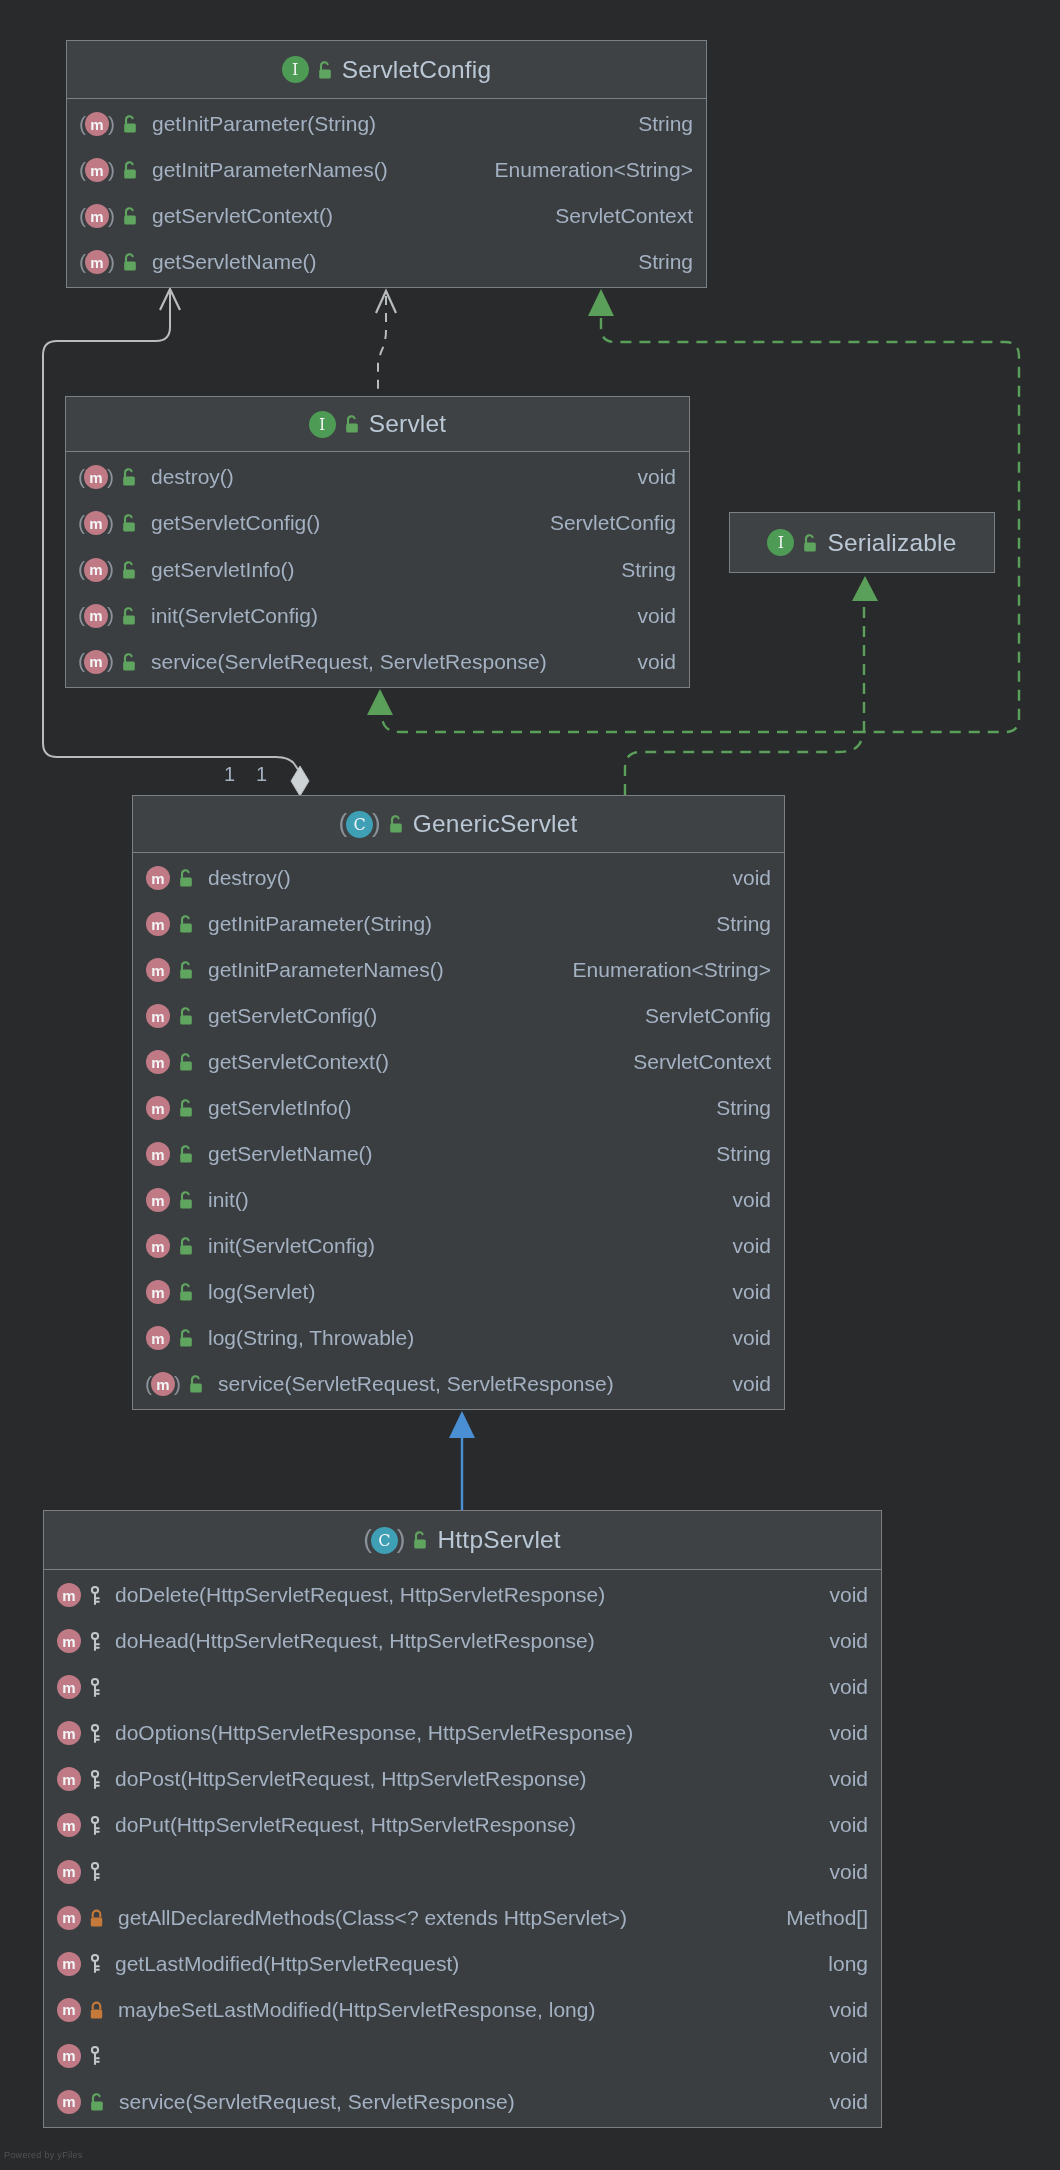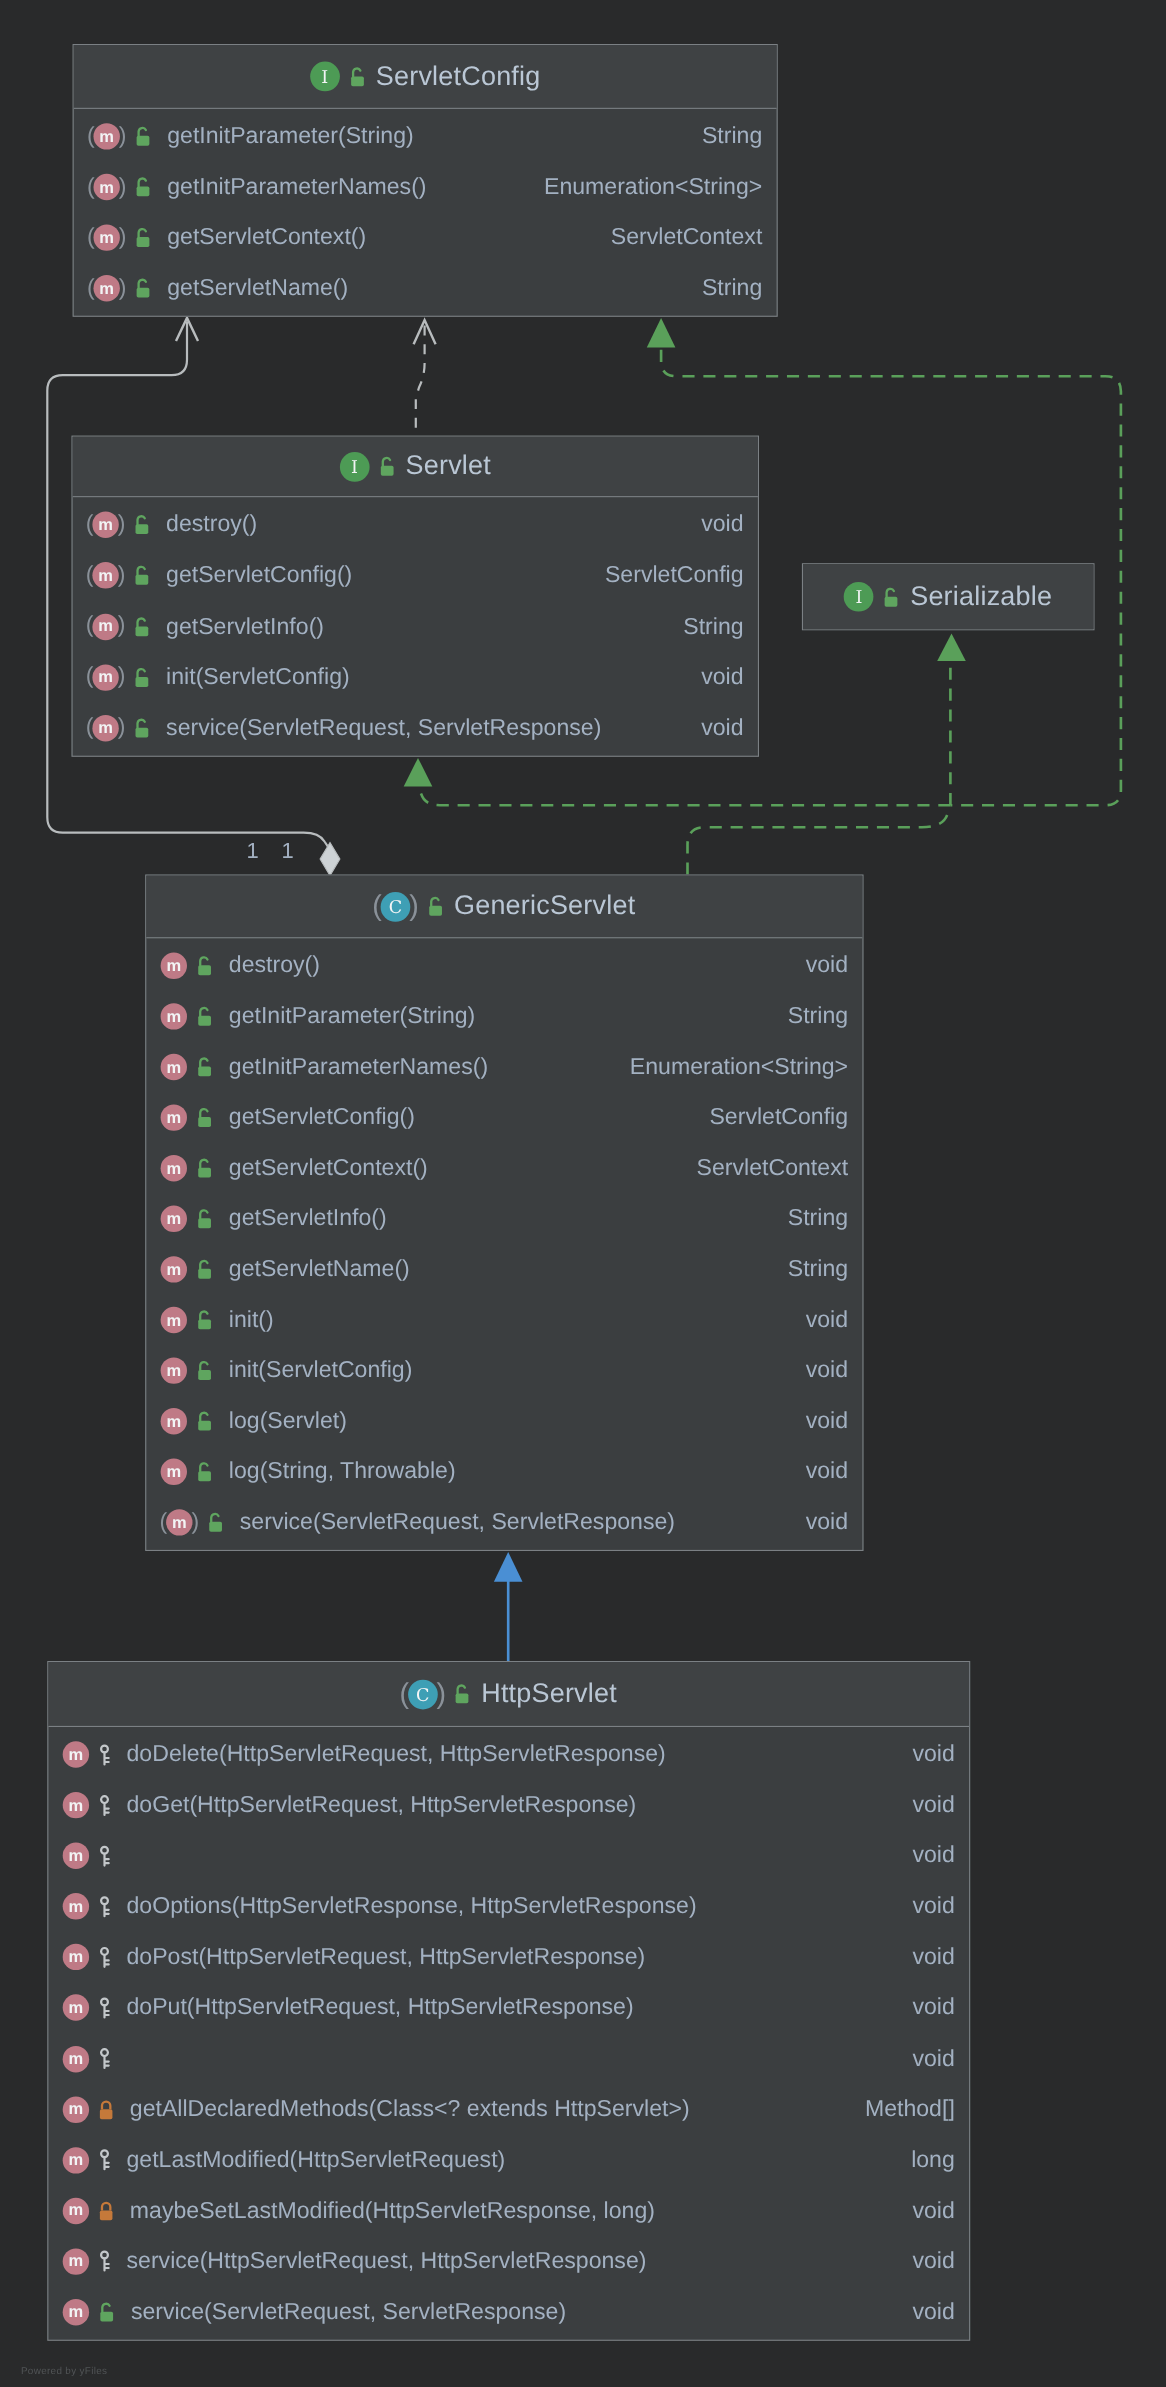--- a/index.html
+++ b/index.html
@@ -31,21 +31,21 @@
   .paren{color:#8a9199;font-size:21px;line-height:1;margin:0 -1px;transform:translateY(-1px);}
   .circle-icon{display:inline-flex;align-items:center;justify-content:center;border-radius:50%;
                color:#f2f4f5;font-family:"DejaVu Serif",serif;flex:0 0 auto;}
   .circle-m{width:24px;height:24px;font-size:15px;background:var(--method-icon-pink);
             font-family:"Liberation Sans",sans-serif;font-weight:bold;}
   .circle-I{width:27px;height:27px;font-size:16px;background:var(--interface-icon-green);}
   .circle-C{width:27px;height:27px;font-size:16px;background:var(--class-icon-teal);}
   .hdr-paren{font-size:26px;}
   .vis-icon{display:inline-flex;margin-left:7px;flex:0 0 auto;}
   .mult-label{position:absolute;z-index:3;color:var(--text);font-size:20px;}
-  .watermark{position:absolute;left:19px;top:2150px;z-index:3;font-size:9px;
+  .watermark{position:absolute;left:4px;top:2150px;z-index:3;font-size:9px;
              color:var(--watermark);letter-spacing:.3px;}
   
   .box-servletconfig {left:66px; top:40px;  width:641px; height:248px;}
   .box-servletconfig  .box-header{height:57px;}
   .box-servlet       {left:65px; top:396px; width:625px; height:292px;}
   .box-servlet        .box-header{height:54px;}
   .box-serializable  {left:729px;top:512px; width:266px; height:61px;}
   .box-serializable   .box-header{height:100%;}
   .box-genericservlet{left:132px;top:795px; width:653px; height:615px;}
   .box-genericservlet .box-header{height:56px;}
@@ -488,21 +488,21 @@
         <div class="m-row">
           <span class="kind-wrap">
             <span class="circle-icon circle-m">m</span>
           </span>
           <span class="vis-icon">
             <svg width="14" height="21" viewBox="0 0 14 21">
               <circle cx="7" cy="5" r="3.1" fill="none" stroke="var(--protected-key-gray)" stroke-width="2"></circle>
               <path d="M7 8.3 V19 M7 13.2 h3.8 M7 16.8 h3.8" fill="none" stroke="var(--protected-key-gray)" stroke-width="2" stroke-linecap="round"></path>
             </svg>
           </span>
-          <span class="m-name">doGet(HttpServletRequest, HttpServletResponse)</span>
+          <span class="m-name">doHead(HttpServletRequest, HttpServletResponse)</span>
           <span class="m-type">void</span>
         </div>
         <div class="m-row">
           <span class="kind-wrap">
             <span class="circle-icon circle-m">m</span>
           </span>
           <span class="vis-icon">
             <svg width="14" height="21" viewBox="0 0 14 21">
               <circle cx="7" cy="5" r="3.1" fill="none" stroke="var(--protected-key-gray)" stroke-width="2"></circle>
               <path d="M7 8.3 V19 M7 13.2 h3.8 M7 16.8 h3.8" fill="none" stroke="var(--protected-key-gray)" stroke-width="2" stroke-linecap="round"></path>
@@ -603,21 +603,20 @@
         <div class="m-row">
           <span class="kind-wrap">
             <span class="circle-icon circle-m">m</span>
           </span>
           <span class="vis-icon">
             <svg width="14" height="21" viewBox="0 0 14 21">
               <circle cx="7" cy="5" r="3.1" fill="none" stroke="var(--protected-key-gray)" stroke-width="2"></circle>
               <path d="M7 8.3 V19 M7 13.2 h3.8 M7 16.8 h3.8" fill="none" stroke="var(--protected-key-gray)" stroke-width="2" stroke-linecap="round"></path>
             </svg>
           </span>
-          <span class="m-name">service(HttpServletRequest, HttpServletResponse)</span>
           <span class="m-type">void</span>
         </div>
         <div class="m-row">
           <span class="kind-wrap">
             <span class="circle-icon circle-m">m</span>
           </span>
           <span class="vis-icon">
             <svg width="18" height="20" viewBox="0 0 18 20">
               <path d="M5 9.5 V5.6 A3.5 3.5 0 0 1 11.6 4.2" fill="none" stroke="var(--public-lock-green)" stroke-width="2.1" stroke-linecap="round"></path>
               <rect x="3.2" y="9.5" width="11.6" height="9" rx="1.6" fill="var(--public-lock-green)"></rect>

